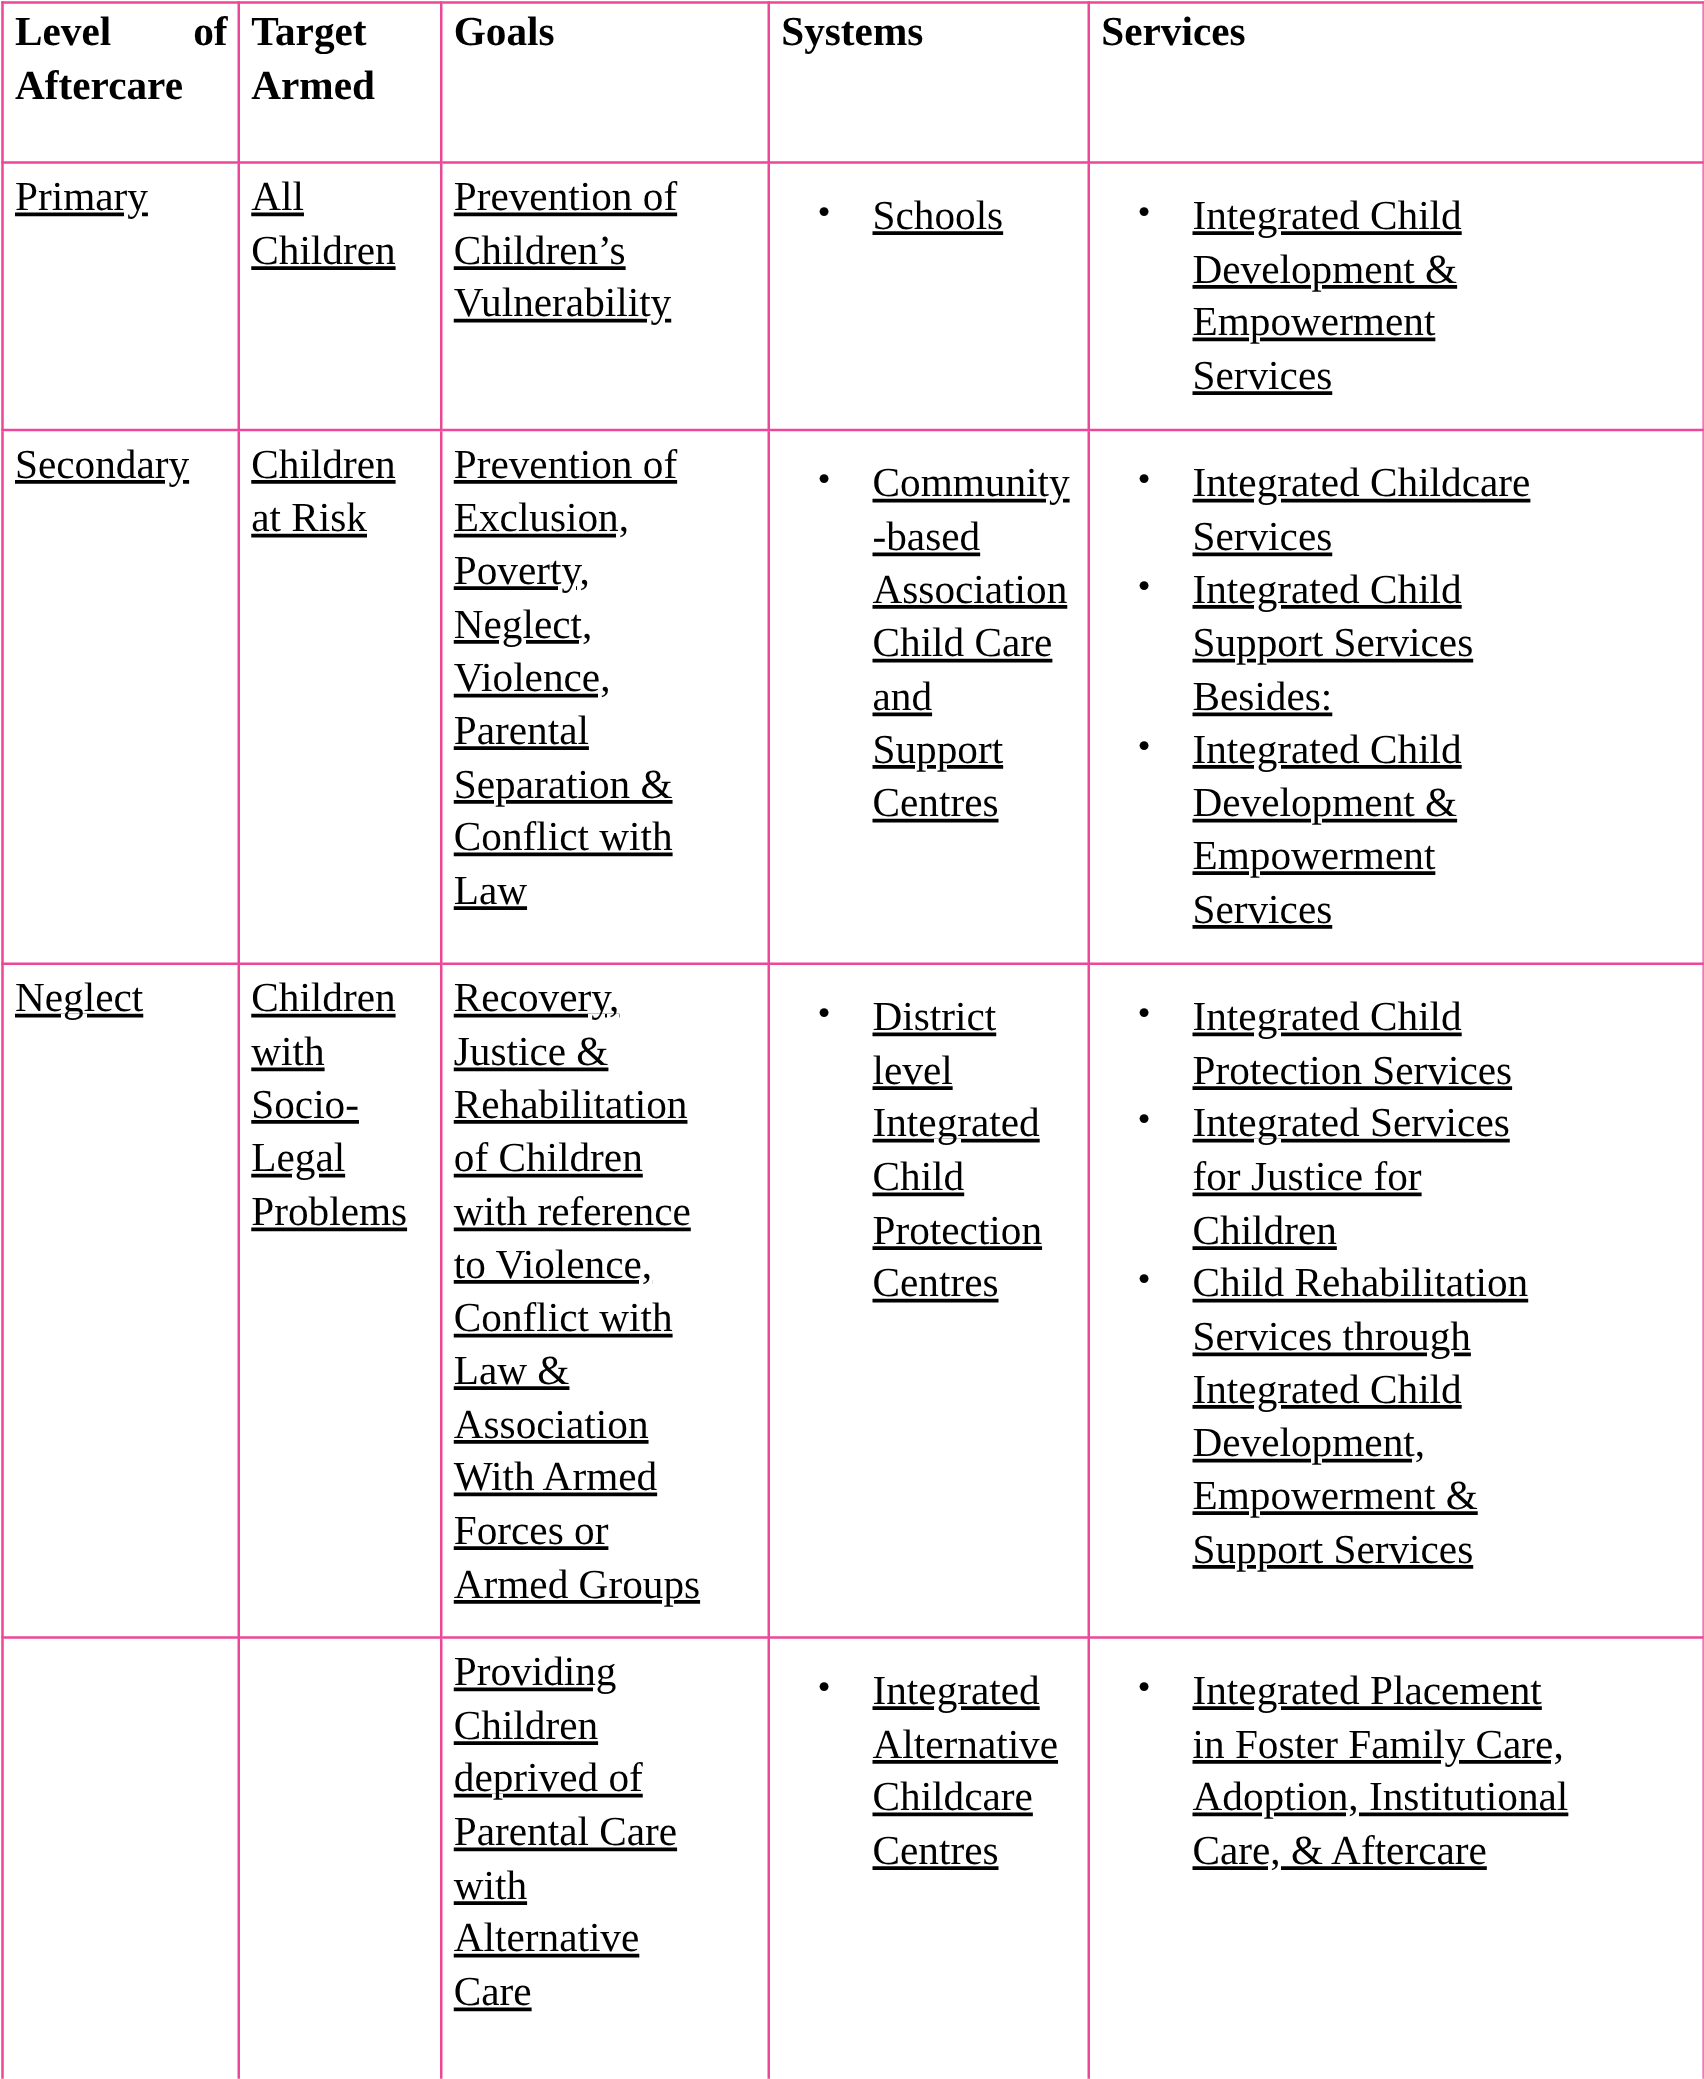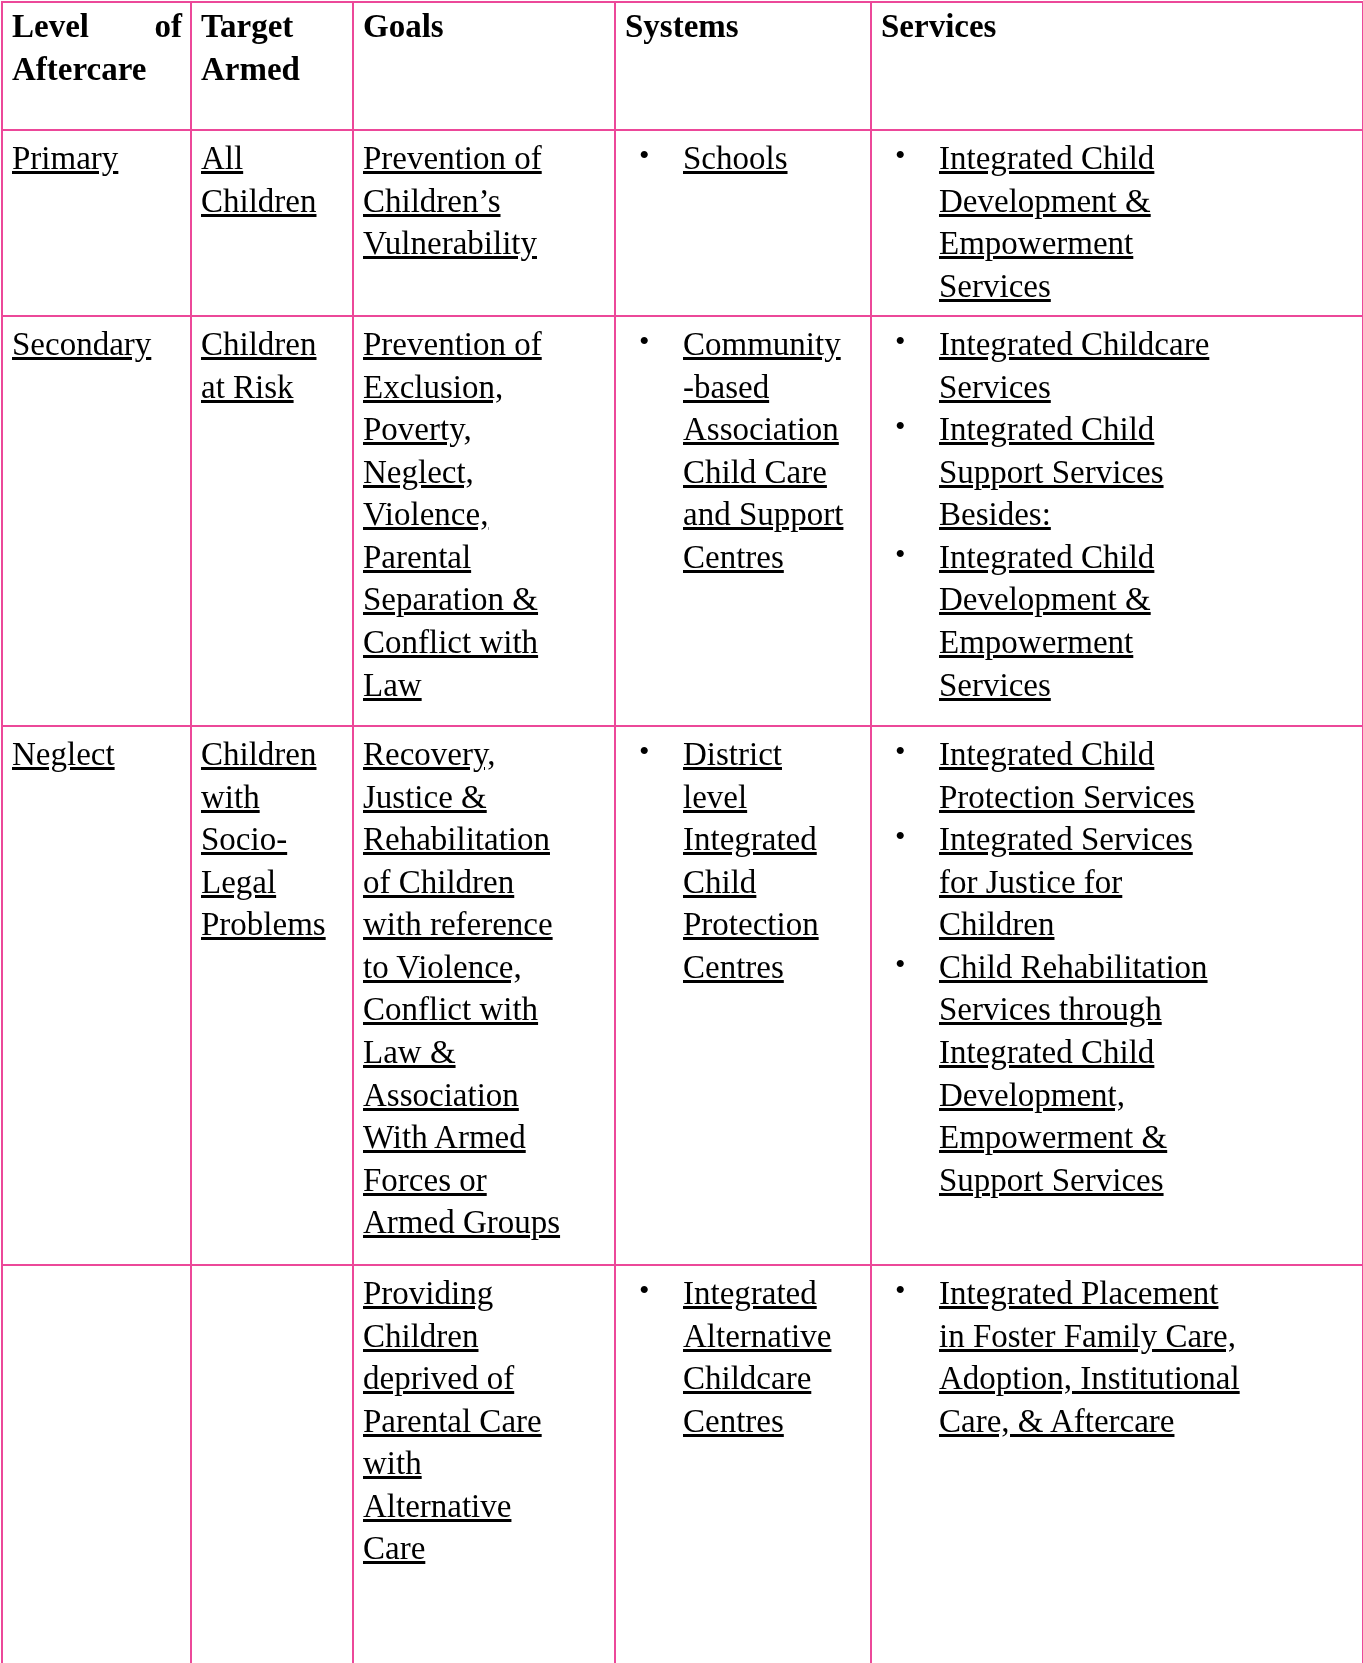--- a/index.html
+++ b/index.html
@@ -56,21 +56,21 @@
   #prevention-table tbody td {
     font-weight: normal;
     text-decoration: underline;
   }
   .cell-text {
     display: block;
     white-space: pre-line;
   }
   ul.bullets {
     list-style: none;
-    margin: 0;
+    margin: 15px;
     padding: 0;
   }
   ul.bullets > li {
     position: relative;
     padding-left: 58px;
     margin: 0 0 0 0;
     white-space: pre-line;
   }
   ul.bullets > li::before {
     content: "\2022";

